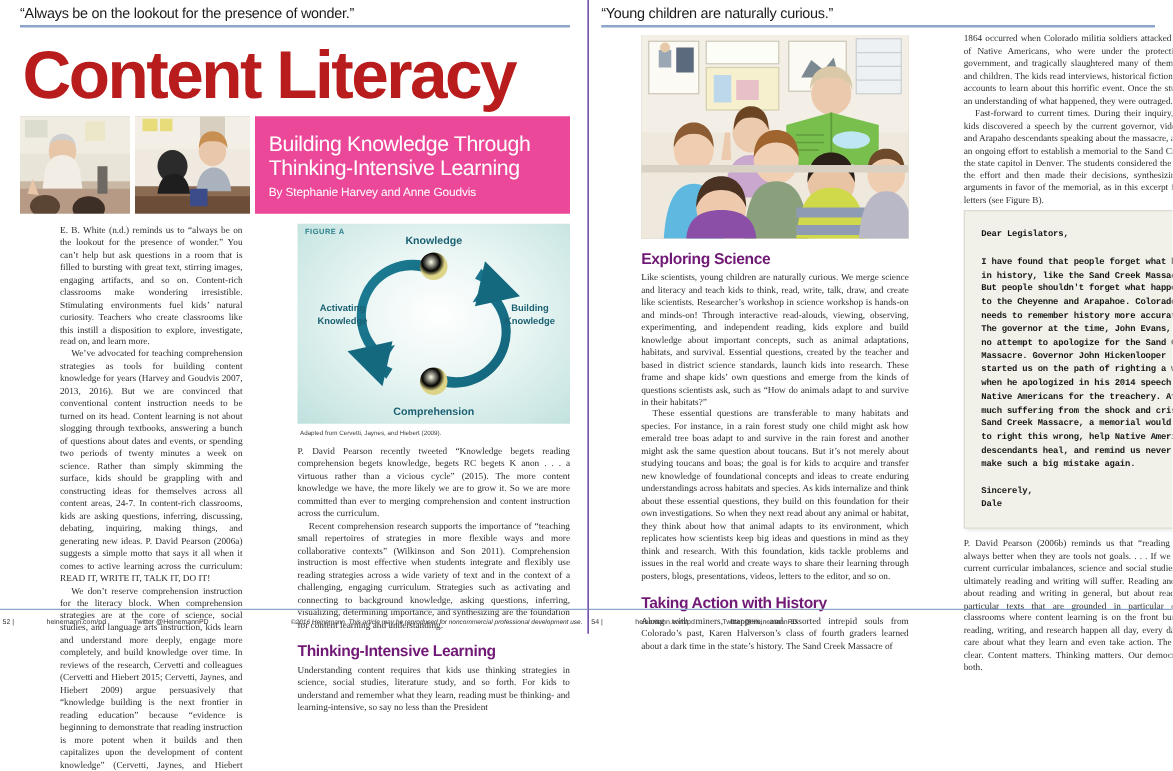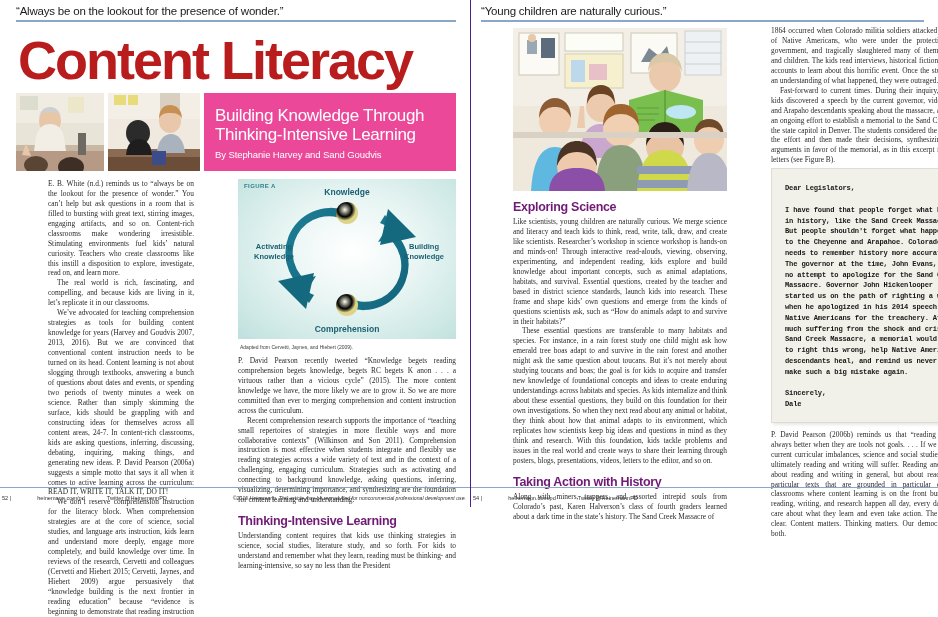--- a/index.html
+++ b/index.html
@@ -177,29 +177,28 @@
           <ellipse cx="62" cy="28" rx="11" ry="12" fill="#e9c7ab"></ellipse>
           <path d="M51 26c0-10 5-14 11-14s12 4 12 14c-2-5-6-6-12-6s-9 1-11 6z" fill="#c78f52"></path>
           <path d="M49 60c1-13 7-19 14-19s13 6 14 19z" fill="#aab3bd"></path>
           <rect x="0" y="64" width="92" height="14" fill="#6b4d38"></rect>
           <rect x="44" y="58" width="14" height="14" fill="#3c4b8a"></rect>
         </svg>
       </div>
       <div class="bluebar">
         <div class="l1">Building Knowledge Through</div>
         <div class="l1">Thinking-Intensive Learning</div>
-        <div class="by">By Stephanie Harvey and Sand Goudvis</div>
+        <div class="by">By Stephanie Harvey and Anne Goudvis</div>
       </div>
     </div>
 
     <div class="cols">
 
       <div class="col">
         <p>E. B. White (n.d.) reminds us to “always be on the lookout for the presence of wonder.” You can’t help but ask questions in a room that is filled to bursting with great text, stirring images, engaging artifacts, and so on. Content-rich classrooms make wondering irresistible. Stimulating environments fuel kids’ natural curiosity. Teachers who create classrooms like this instill a disposition to explore, investigate, read on, and learn more.</p>
-        <p>The real world is rich, fascinating, and compelling, and because kids are living in it, let’s replicate it in our classrooms.</p>
         <p>We’ve advocated for teaching comprehension strategies as tools for building content knowledge for years (Harvey and Goudvis 2007, 2013, 2016). But we are convinced that conventional content instruction needs to be turned on its head. Content learning is not about slogging through textbooks, answering a bunch of questions about dates and events, or spending two periods of twenty minutes a week on science. Rather than simply skimming the surface, kids should be grappling with and constructing ideas for themselves across all content areas, 24-7. In content-rich classrooms, kids are asking questions, inferring, discussing, debating, inquiring, making things, and generating new ideas. P. David Pearson (2006a) suggests a simple motto that says it all when it comes to active learning across the curriculum: READ IT, WRITE IT, TALK IT, DO IT!</p>
         <p>We don’t reserve comprehension instruction for the literacy block. When comprehension strategies are at the core of science, social studies, and language arts instruction, kids learn and understand more deeply, engage more completely, and build knowledge over time. In reviews of the research, Cervetti and colleagues (Cervetti and Hiebert 2015; Cervetti, Jaynes, and Hiebert 2009) argue persuasively that “knowledge building is the next frontier in reading education” because “evidence is beginning to demonstrate that reading instruction is more potent when it builds and then capitalizes upon the development of content knowledge” (Cervetti, Jaynes, and Hiebert 2009). This is a reciprocal process, as Figure A illustrates.</p>
         <p>Researchers emphasize the knowledge-building side of this figure, which underscores the idea that when we comprehend, we add to and enhance our store of knowledge. So above all, comprehension is a knowledge-building activity (Cervetti, Jaynes, and Hiebert 2009).</p>
       </div>
 
       <div class="col">
 
         <div class="figA">
           <div class="figlabel">FIGURE A</div>
           <svg width="218" height="160" viewBox="0 0 218 160">

